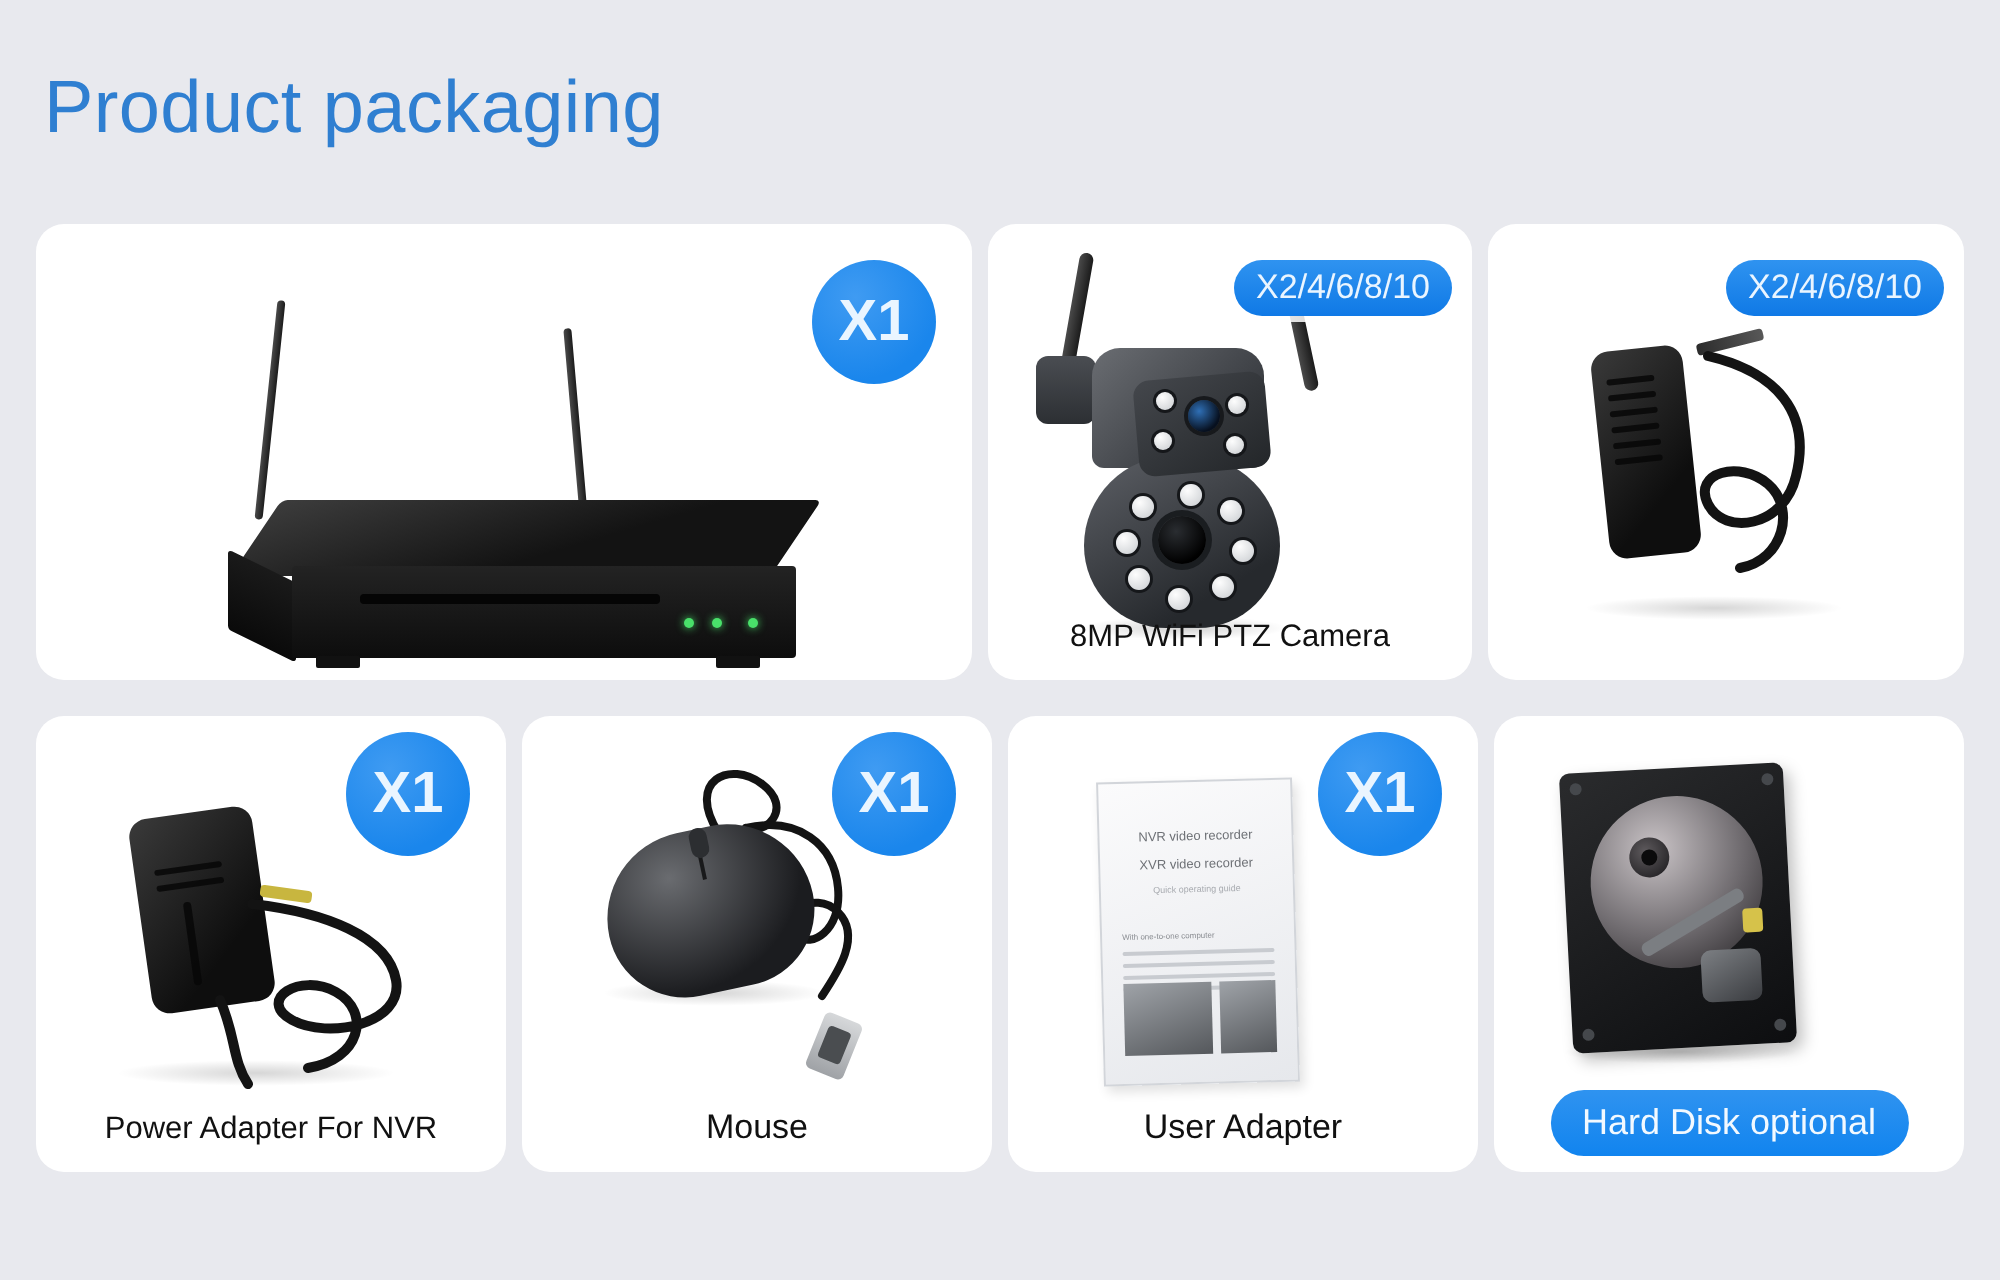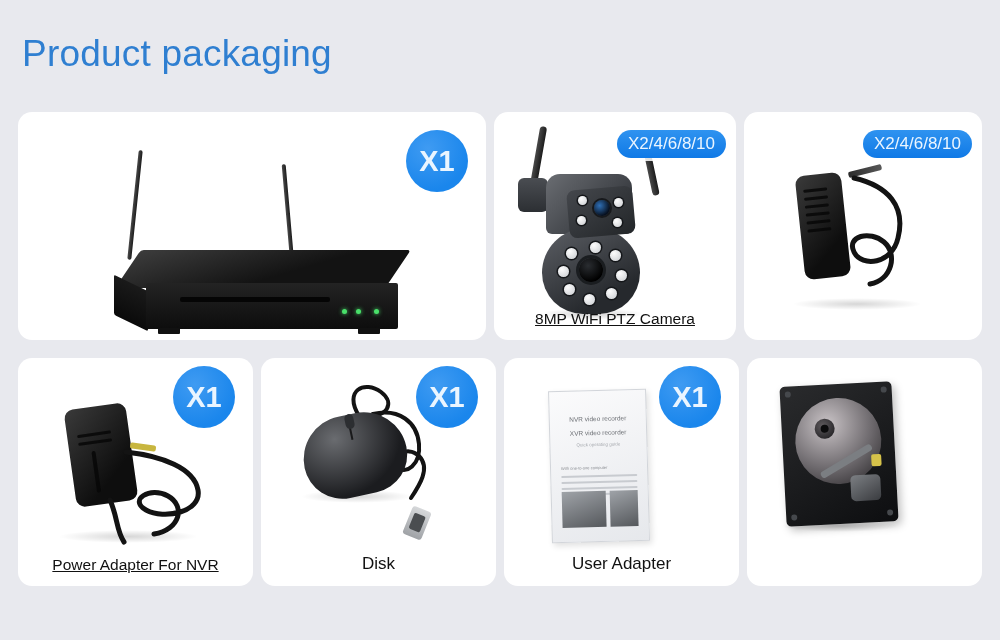--- a/index.html
+++ b/index.html
@@ -25,21 +25,21 @@
   .card{
     background:#fff;border-radius:14px;position:relative;
     overflow:visible;box-sizing:border-box;
   }
   .card-inner{position:absolute;inset:0;border-radius:14px;overflow:hidden;}
 
   .cap{
     position:absolute;left:0;right:0;bottom:12px;text-align:center;
     font-size:17px;color:#111;white-space:nowrap;z-index:6;
   }
-  .cap-small{font-size:15.5px;text-decoration:underline;}
+  .cap-small{font-size:15.5px;}
 
   
   .badge-circle{
     position:absolute;width:62px;height:62px;border-radius:50%;
     background:radial-gradient(circle at 35% 30%,#3f9bf2,#1a86ec 70%);
     color:#eaf5ff;font-size:29px;display:flex;align-items:center;justify-content:center;
     z-index:8;box-shadow:0 0 0 3px rgba(255,255,255,.85);font-weight:bold;
   }
   .badge-pill{
     position:absolute;padding:4px 11px;border-radius:16px;
@@ -290,21 +290,21 @@
           <path d="M78 94 C 66 84, 86 70, 98 82 C 110 94, 98 112, 90 124" stroke="#131313" stroke-width="4" fill="none" stroke-linecap="round"></path>
         </svg>
         <div class="mouse-body"></div>
         <div class="mouse-split"></div>
         <div class="mouse-wheel"></div>
         <div class="usb">
           <div class="usb-in"></div>
         </div>
       </div>
       <div class="badge-circle" style="right:18px;top:8px;">X1</div>
-      <div class="cap">Disk</div>
+      <div class="cap">Mouse</div>
     </div>
 
     <div class="card" style="width:238px">
       <div class="card-inner">
         <div class="manual">
           <div class="m-t1">NVR video recorder</div>
           <div class="m-t2">XVR video recorder</div>
           <div class="m-t3">Quick operating guide</div>
           <div class="m-b" style="top:74px;">With one-to-one computer</div>
           <div class="m-line" style="top:84px;"></div>
@@ -328,15 +328,16 @@
           <div class="hub2"></div>
           <div class="arm"></div>
           <div class="vcm"></div>
           <div class="yellow"></div>
           <div class="screw" style="left:5px;top:5px;"></div>
           <div class="screw" style="right:5px;top:5px;"></div>
           <div class="screw" style="left:5px;bottom:6px;"></div>
           <div class="screw" style="right:5px;bottom:6px;"></div>
         </div>
       </div>
+      <div class="pill-caption">Hard Disk optional</div>
     </div>
   </div>
 </div>
 
 </body></html>

